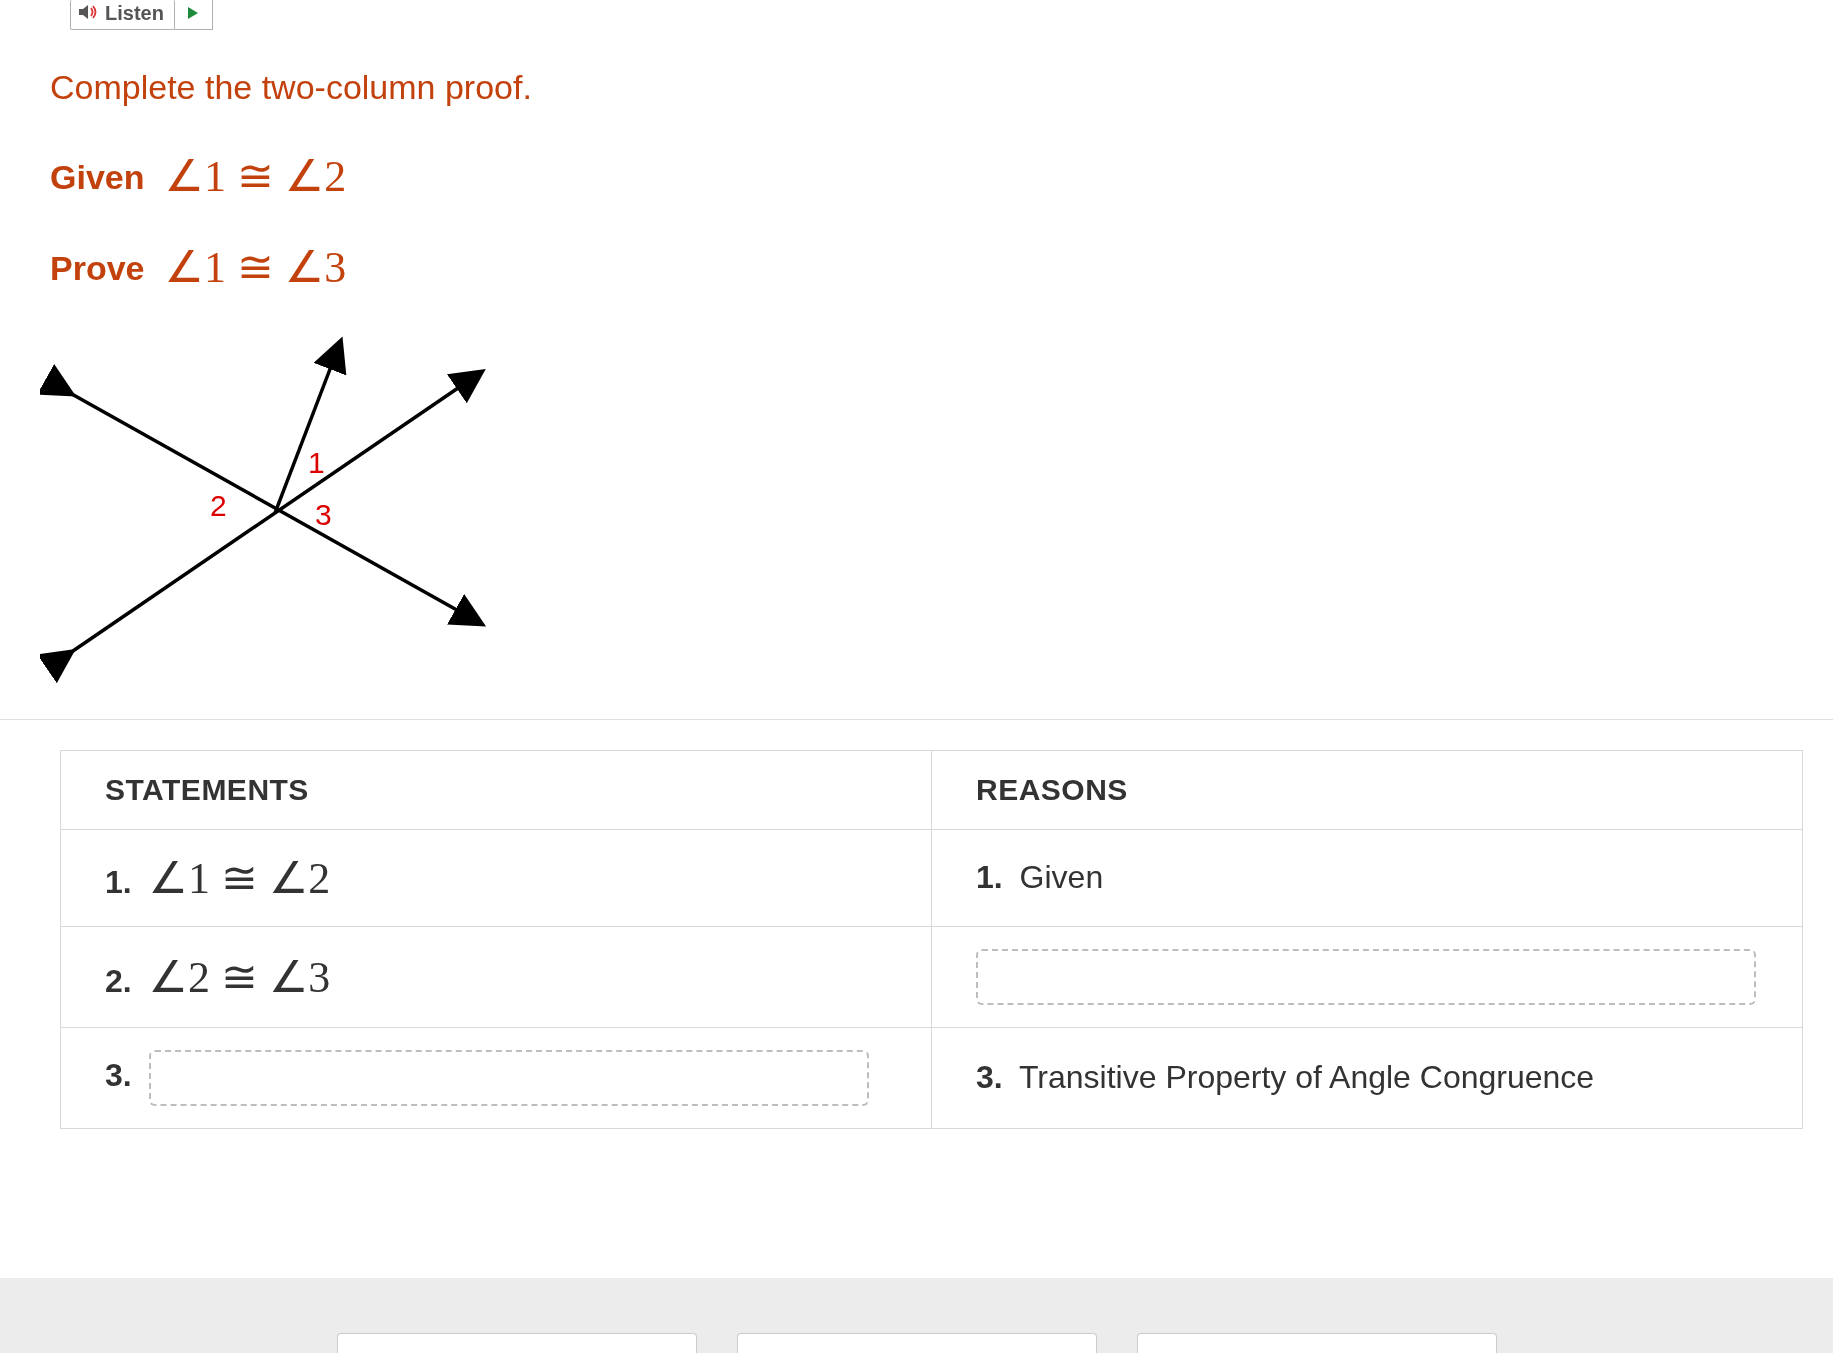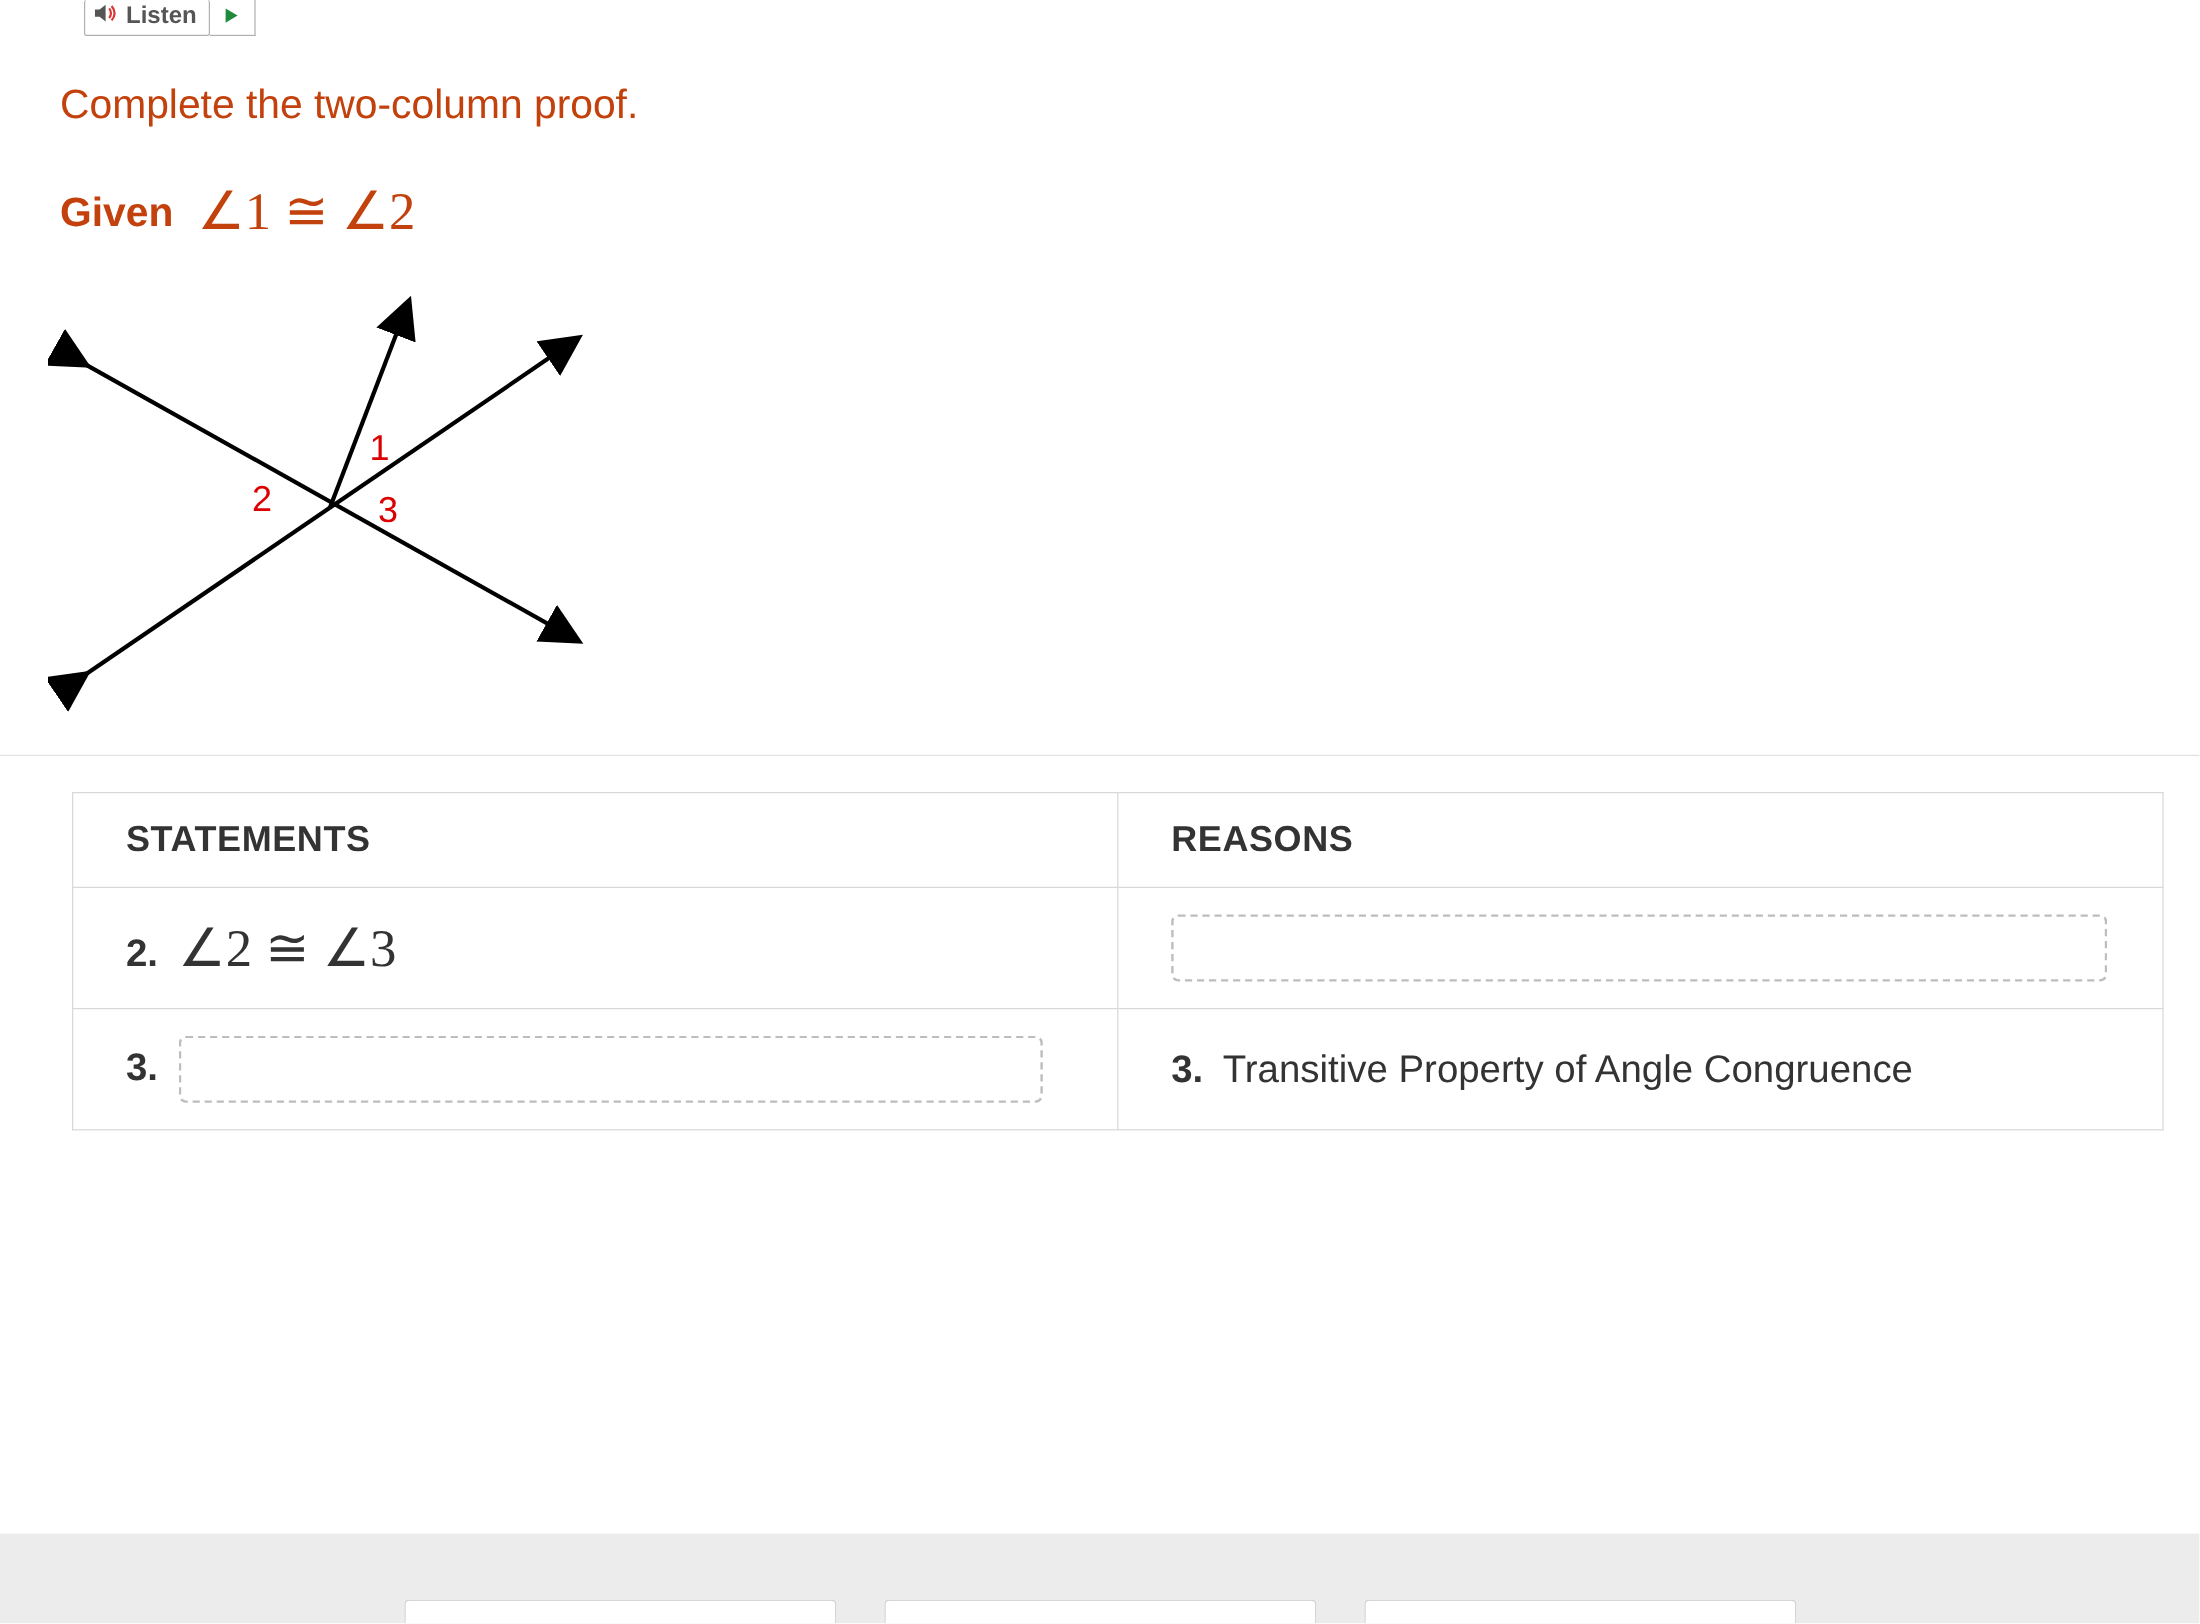--- a/index.html
+++ b/index.html
@@ -151,20 +151,24 @@
 </div>
 
 <div class="content">
   <div class="instructions">Complete the two-column proof.</div>
 
   <div class="given-line">
     <span class="label-bold">Given</span>
     <span class="math">∠1 ≅ ∠2</span>
   </div>
 
+  <div class="prove-line">
+    <span class="label-bold">Prove</span>
+    <span class="math">∠1 ≅ ∠3</span>
+  </div>
 
   <svg class="diagram" viewBox="0 0 460 350">
     <defs>
       <marker id="arrow" markerWidth="12" markerHeight="12" refX="8" refY="5" orient="auto">
         <path d="M0 0 L10 5 L0 10 Z" fill="#000"></path>
       </marker>
     </defs>
     <g stroke="#000" stroke-width="3.5" marker-end="url(#arrow)" marker-start="url(#arrow)">
       <line x1="30" y1="320" x2="440" y2="40"></line>
       <line x1="30" y1="60" x2="440" y2="290"></line>
@@ -182,20 +186,30 @@
   <table class="proof-table">
     <thead>
       <tr>
         <th style="width:50%">STATEMENTS</th>
         <th style="width:50%">REASONS</th>
       </tr>
     </thead>
     <tbody>
       <tr>
         <td>
+          <span class="row-num">1.</span>
+          <span class="math">∠1 ≅ ∠2</span>
+        </td>
+        <td>
+          <span class="row-num">1.</span>
+          <span>Given</span>
+        </td>
+      </tr>
+      <tr>
+        <td>
           <span class="row-num">2.</span>
           <span class="math">∠2 ≅ ∠3</span>
         </td>
         <td>
           <span class="drop-box reason"></span>
         </td>
       </tr>
       <tr>
         <td>
           <span class="row-num">3.</span>

